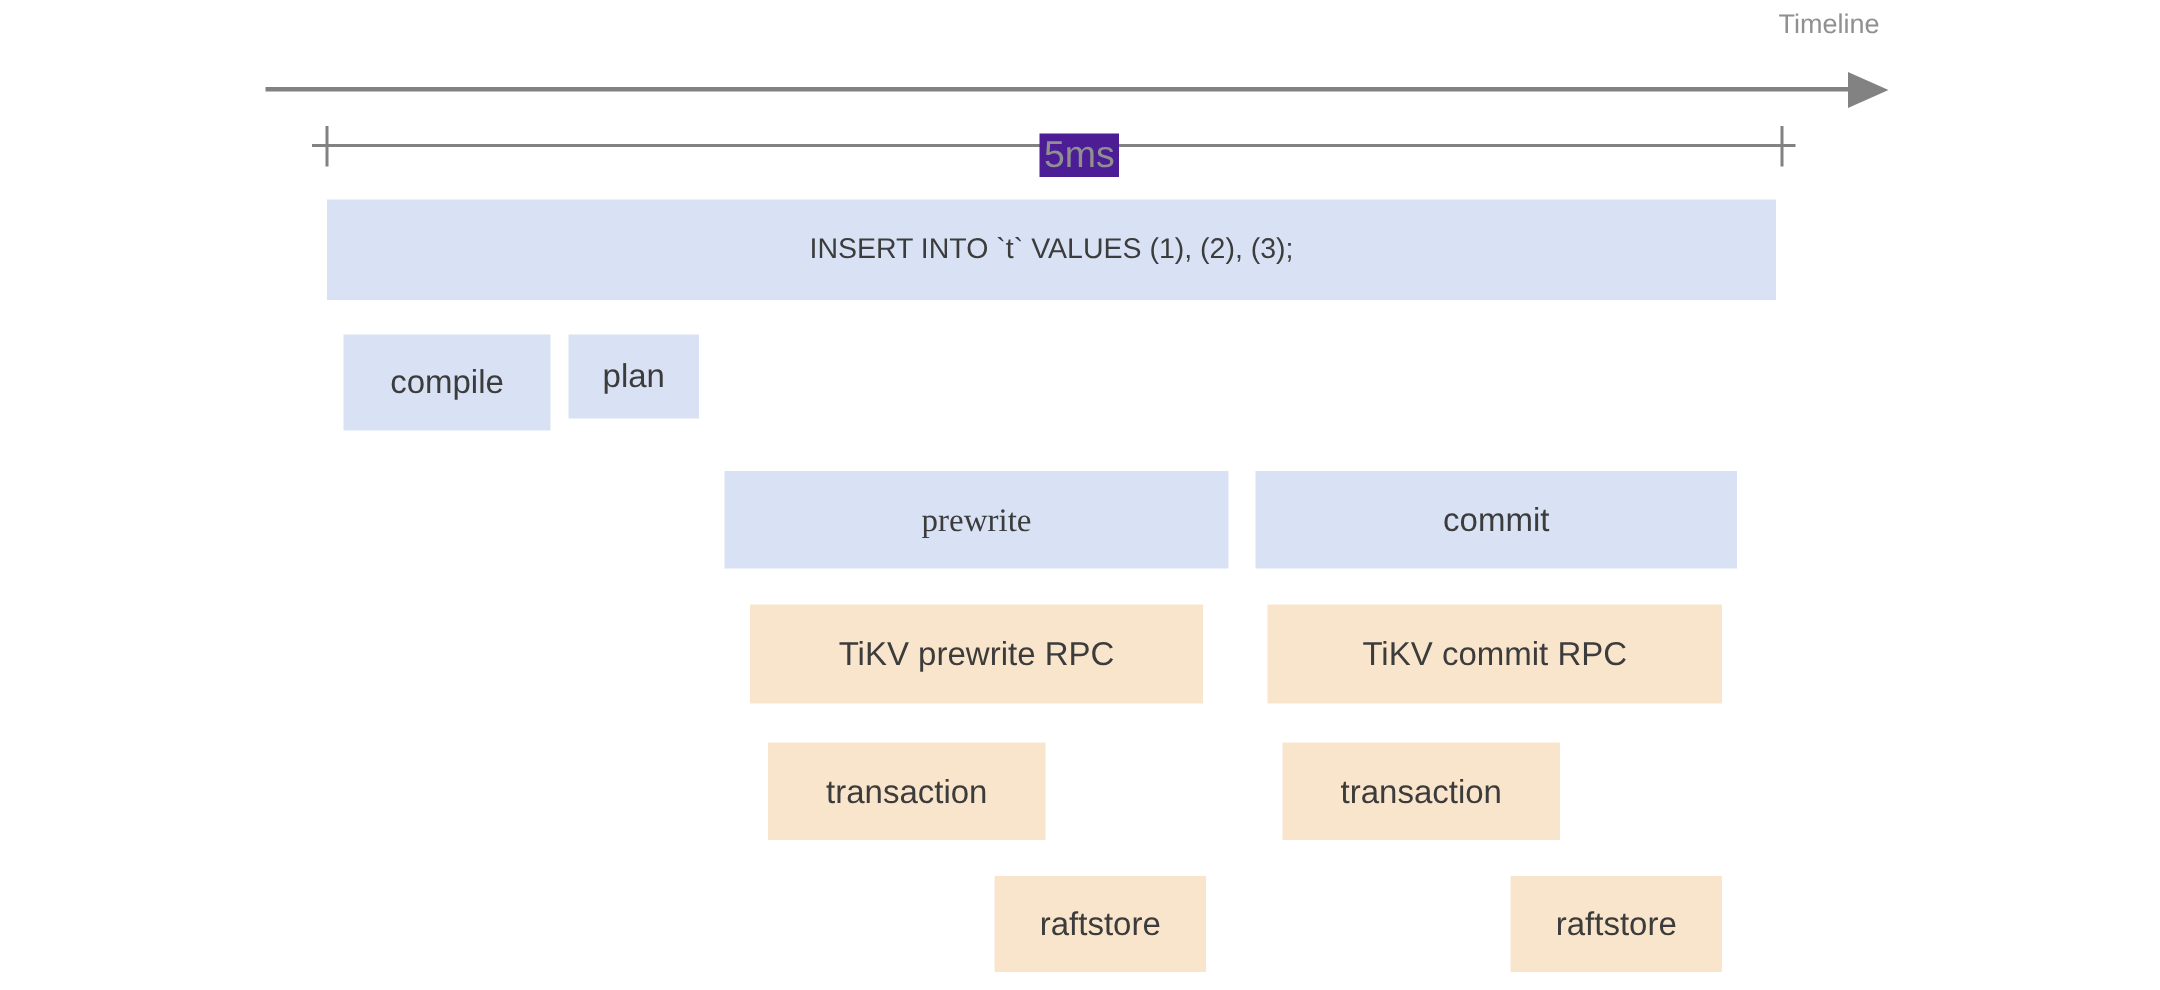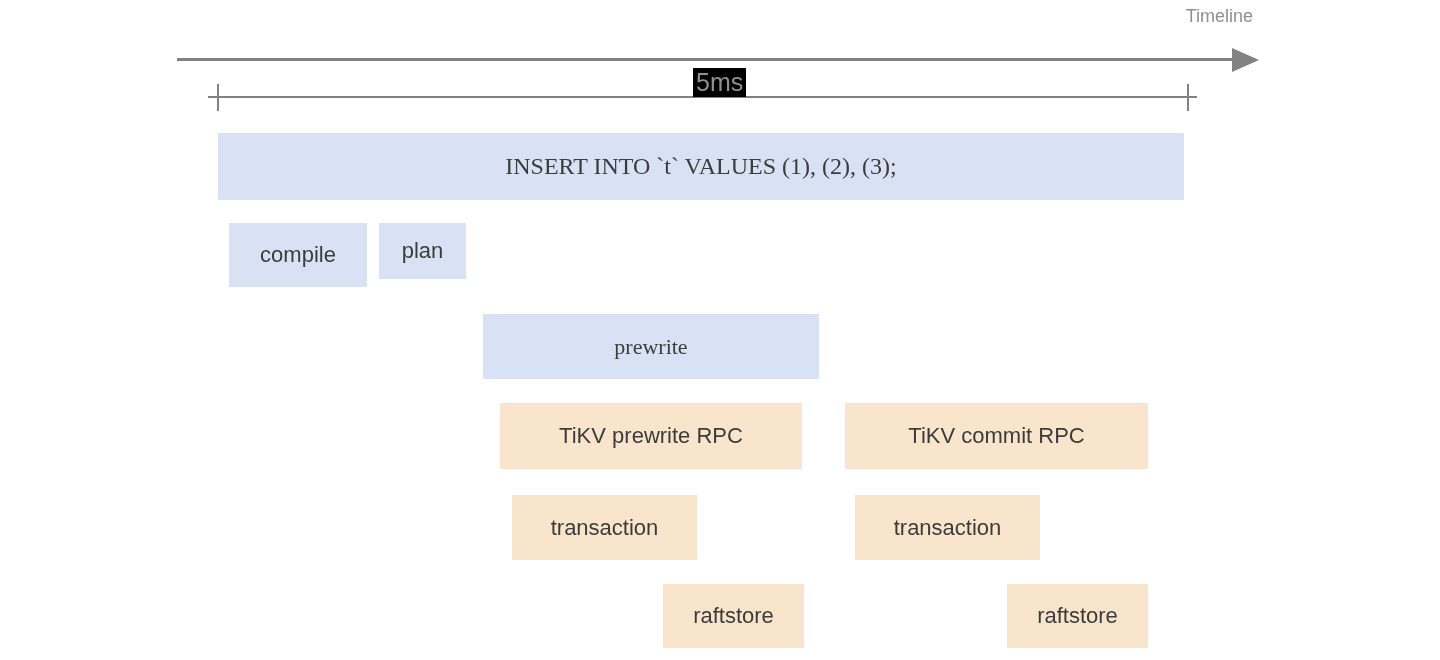--- a/index.html
+++ b/index.html
@@ -56,40 +56,40 @@
     position: absolute;
     top: 84px;
     width: 2px;
     height: 27px;
     background: var(--line-gray, #8a8a8a);
   }
   .ruler-tick.left  { left: 217px; }
   .ruler-tick.right { left: 1187px; }
   .ruler-label {
     position: absolute;
-    top: 68px;
+    top: 89px;
     left: 693px;
     padding: 0 3px;
-    background: #000000;
+    background: #4c1d95;
     font-size: 25px;
     color: var(--muted-text, #979797);
   }
   
   .bar {
     position: absolute;
     display: flex;
     align-items: center;
     justify-content: center;
     font-size: 22px;
     color: var(--bar-text, #3c3c3c);
     white-space: nowrap;
   }
   .bar.sql { background: var(--sql-layer-fill, #d9e2f4); }
   .bar.kv  { background: var(--kv-layer-fill, #f9e5cb); }
-  .bar.statement { font-size: 24px; font-family: Liberation Serif, serif; }
+  .bar.statement { font-size: 19px; }
 </style>
 </head>
 <body>
 
 <div class="canvas">
 
   <div class="timeline-label">Timeline</div>
   <div class="axis-line"></div>
   <div class="axis-arrowhead"></div>
 
@@ -97,20 +97,21 @@
   <div class="ruler-tick left"></div>
   <div class="ruler-tick right"></div>
   <div class="ruler-label">5ms</div>
 
   <div class="bar sql statement" style="left:218px; top:133px; width:966px; height:67px;">INSERT INTO `t` VALUES (1), (2), (3);</div>
 
   <div class="bar sql" style="left:229px; top:223px; width:138px; height:64px;">compile</div>
   <div class="bar sql" style="left:379px; top:223px; width:87px; height:56px;">plan</div>
 
   <div class="bar sql" style="left:483px; top:314px; width:336px; height:65px;font-family:Liberation Serif, serif;">prewrite</div>
+  <div class="bar sql" style="left:837px; top:314px; width:321px; height:65px;">commit</div>
 
   <div class="bar kv" style="left:845px; top:403px; width:303px; height:66px;">TiKV commit RPC</div>
   <div class="bar kv" style="left:500px; top:403px; width:302px; height:66px;">TiKV prewrite RPC</div>
 
   <div class="bar kv" style="left:512px; top:495px; width:185px; height:65px;">transaction</div>
   <div class="bar kv" style="left:855px; top:495px; width:185px; height:65px;">transaction</div>
 
   <div class="bar kv" style="left:663px; top:584px; width:141px; height:64px;">raftstore</div>
   <div class="bar kv" style="left:1007px; top:584px; width:141px; height:64px;">raftstore</div>
 

